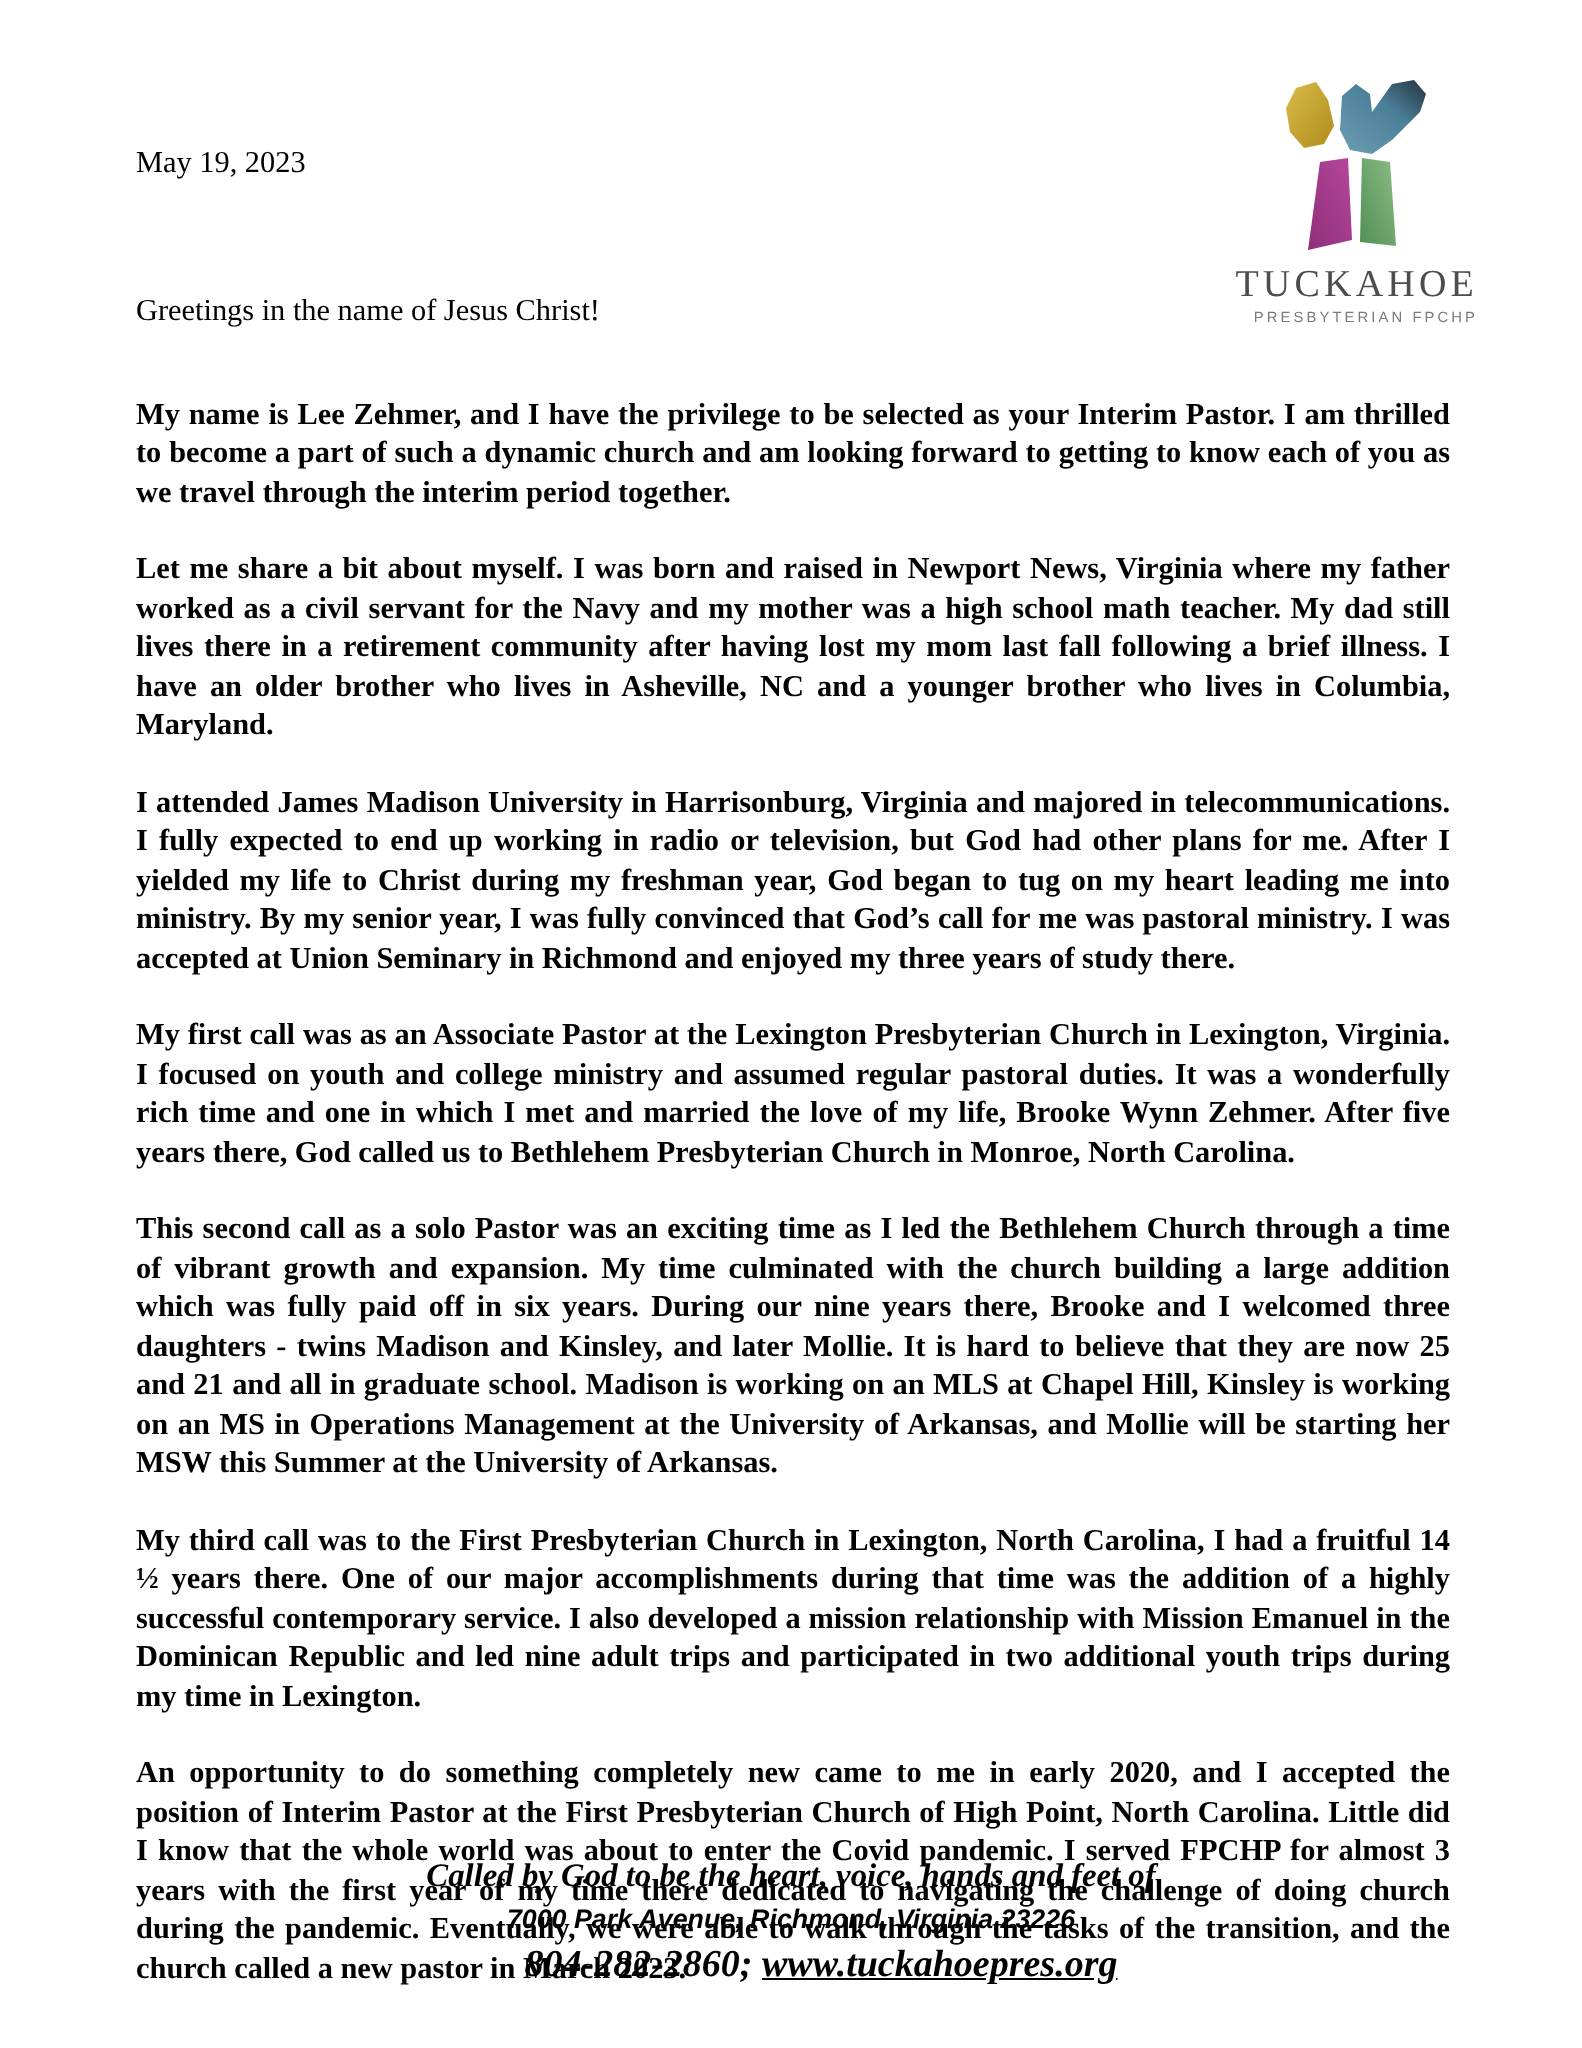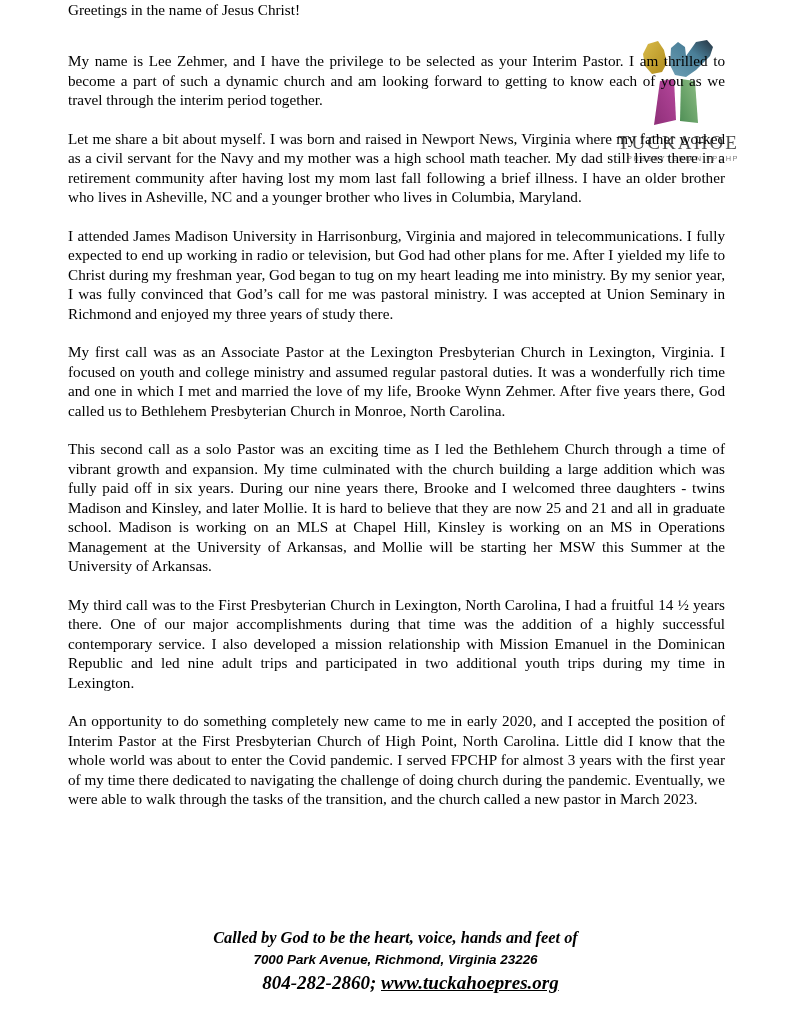--- a/index.html
+++ b/index.html
@@ -65,27 +65,29 @@
     width: 657px;
   }
   .date-line {
     font-size: 15.2px;
     line-height: 1.28;
     margin-top: 72px;
   }
   .greeting {
     font-size: 15.2px;
     line-height: 1.28;
+    margin-top: 55px;
   }
   .para {
     font-size: 15.2px;
     line-height: 1.283;
     text-align: justify;
     margin-top: 19px;
     hyphens: none;
+    font-weight: bold;
   }
   .para:first-of-type { margin-top: 0; }
 
   
   .footer {
     position: absolute;
     left: 0;
     right: 0;
     top: 928px;
     text-align: center;
@@ -156,20 +158,21 @@
       <path d="M42 51 L56 49 L58 90 L36 95 Z" fill="url(#gMag)"></path>
 
       <path d="M63 49 L77 51 L80 93 L62 91 Z" fill="url(#gGreen)"></path>
     </svg>
     <div class="logo-wordmark">TUCKAHOE</div>
     <div class="logo-subwordmark">PRESBYTERIAN FPCHP</div>
   </div>
 
   <div class="body-wrap">
 
+    <div class="date-line">May 19, 2023</div>
 
     <div class="greeting">Greetings in the name of Jesus Christ!</div>
 
     <div class="para" style="margin-top:32px;">My name is Lee Zehmer, and I have the privilege to be selected as your Interim Pastor. I am thrilled to become a part of such a dynamic church and am looking forward to getting to know each of you as we travel through the interim period together.</div>
     <div class="para">Let me share a bit about myself. I was born and raised in Newport News, Virginia where my father worked as a civil servant for the Navy and my mother was a high school math teacher. My dad still lives there in a retirement community after having lost my mom last fall following a brief illness. I have an older brother who lives in Asheville, NC and a younger brother who lives in Columbia, Maryland.</div>
     <div class="para">I attended James Madison University in Harrisonburg, Virginia and majored in telecommunications. I fully expected to end up working in radio or television, but God had other plans for me. After I yielded my life to Christ during my freshman year, God began to tug on my heart leading me into ministry. By my senior year, I was fully convinced that God’s call for me was pastoral ministry. I was accepted at Union Seminary in Richmond and enjoyed my three years of study there.</div>
     <div class="para">My first call was as an Associate Pastor at the Lexington Presbyterian Church in Lexington, Virginia. I focused on youth and college ministry and assumed regular pastoral duties. It was a wonderfully rich time and one in which I met and married the love of my life, Brooke Wynn Zehmer. After five years there, God called us to Bethlehem Presbyterian Church in Monroe, North Carolina.</div>
     <div class="para">This second call as a solo Pastor was an exciting time as I led the Bethlehem Church through a time of vibrant growth and expansion. My time culminated with the church building a large addition which was fully paid off in six years. During our nine years there, Brooke and I welcomed three daughters - twins Madison and Kinsley, and later Mollie. It is hard to believe that they are now 25 and 21 and all in graduate school. Madison is working on an MLS at Chapel Hill, Kinsley is working on an MS in Operations Management at the University of Arkansas, and Mollie will be starting her MSW this Summer at the University of Arkansas.</div>
     <div class="para">My third call was to the First Presbyterian Church in Lexington, North Carolina, I had a fruitful 14 ½ years there. One of our major accomplishments during that time was the addition of a highly successful contemporary service. I also developed a mission relationship with Mission Emanuel in the Dominican Republic and led nine adult trips and participated in two additional youth trips during my time in Lexington.</div>
     <div class="para">An opportunity to do something completely new came to me in early 2020, and I accepted the position of Interim Pastor at the First Presbyterian Church of High Point, North Carolina. Little did I know that the whole world was about to enter the Covid pandemic. I served FPCHP for almost 3 years with the first year of my time there dedicated to navigating the challenge of doing church during the pandemic. Eventually, we were able to walk through the tasks of the transition, and the church called a new pastor in March 2023.</div>

